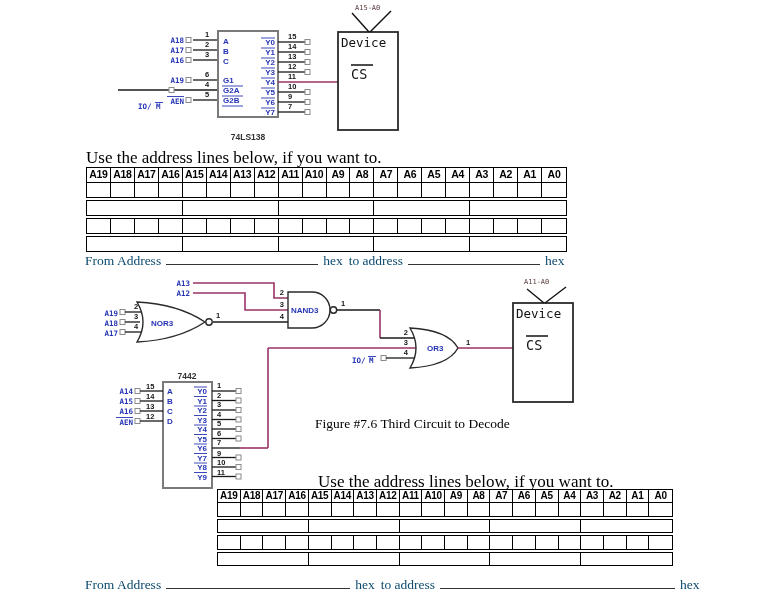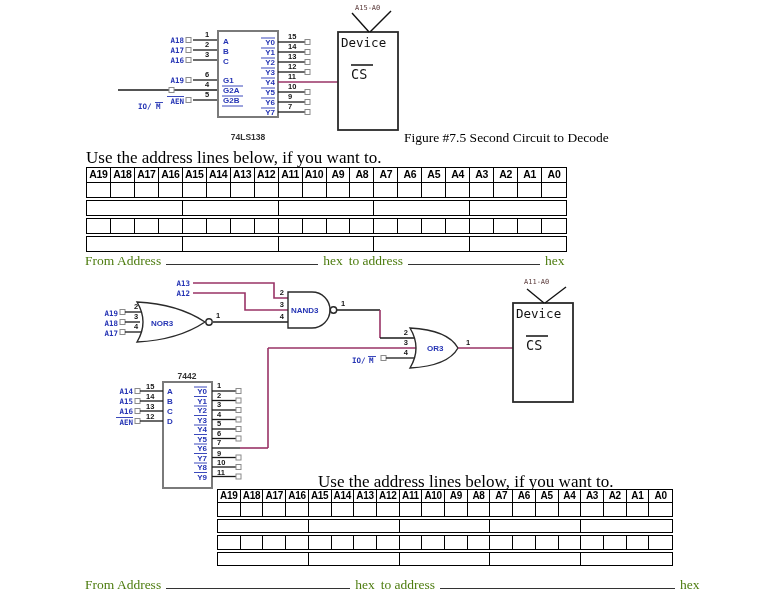--- a/index.html
+++ b/index.html
@@ -41,21 +41,21 @@
   .t-cell { border-right:1.5px solid #000; box-sizing:border-box; text-align:center;
             overflow:hidden; }
   .t-cell:last-child { border-right:none; }
   .tbl1 .t-cell { height:14px; line-height:14px; }
   .tbl2 .t-cell { height:12.5px; line-height:12.5px; }
   .tbl1 .hdr .t-cell { font:700 10.5px "Liberation Sans", sans-serif; letter-spacing:-0.3px; }
   .tbl2 .hdr .t-cell { font:700 10px "Liberation Sans", sans-serif; letter-spacing:-0.3px; }
 
   
   .from-line { position:absolute; display:flex; align-items:baseline;
-               font-family:"Liberation Serif", serif; font-size:13.5px; color:#4d7c0f; }
+               font-family:"Liberation Serif", serif; font-size:13.5px; color:#0c4a6e; }
   .blank { display:inline-block; height:1em; border-bottom:1.2px solid #333;
            margin:0 5px; }
   .blank.w152 { width:152px; } .blank.w132 { width:132px; }
   .blank.w184 { width:184px; } .blank.w235 { width:235px; }
   .toaddr { margin-left:6px; }
 </style>
 </head>
 <body>
 
 <div class="stage">
@@ -310,21 +310,20 @@
       <text class="devtxt" x="516" y="318">Device</text>
       <line class="kbar" x1="526" y1="336" x2="548" y2="336"></line>
       <text class="cstxt" x="526" y="350">CS</text>
       <path class="busline" d="M527,289 L544,303" fill="none"></path>
       <path class="busline" d="M566,287 L545,303" fill="none"></path>
       <text class="bustxt" x="524" y="284">A11-A0</text>
     </g>
   </g>
 </svg>
 
-<div class="serif caption" style="left:404px; top:130px;">Figure #7.5 Second Circuit to Decode</div>
 <div class="serif uselines" style="left:86px; top:148px;">Use the address lines below, if you want to.</div>
 
 <div class="addr-table tbl1" style="left:86px; top:167px; width:481px;">
   <div class="t-row cols20 hdr">
     <div class="t-cell">A19</div>
     <div class="t-cell">A18</div>
     <div class="t-cell">A17</div>
     <div class="t-cell">A16</div>
     <div class="t-cell">A15</div>
     <div class="t-cell">A14</div>
@@ -405,20 +404,21 @@
 
 <div class="from-line" style="left:85px; top:250px;">
   <span>From Address</span>
   <span class="blank w152"></span>
   <span>hex</span>
   <span class="toaddr">to address</span>
   <span class="blank w132"></span>
   <span>hex</span>
 </div>
 
+<div class="serif caption" style="left:315px; top:416px;">Figure #7.6 Third Circuit to Decode</div>
 <div class="serif uselines" style="left:318px; top:472px;">Use the address lines below, if you want to.</div>
 
 <div class="addr-table tbl2" style="left:217px; top:489px; width:456px;">
   <div class="t-row cols20 hdr">
     <div class="t-cell">A19</div>
     <div class="t-cell">A18</div>
     <div class="t-cell">A17</div>
     <div class="t-cell">A16</div>
     <div class="t-cell">A15</div>
     <div class="t-cell">A14</div>

